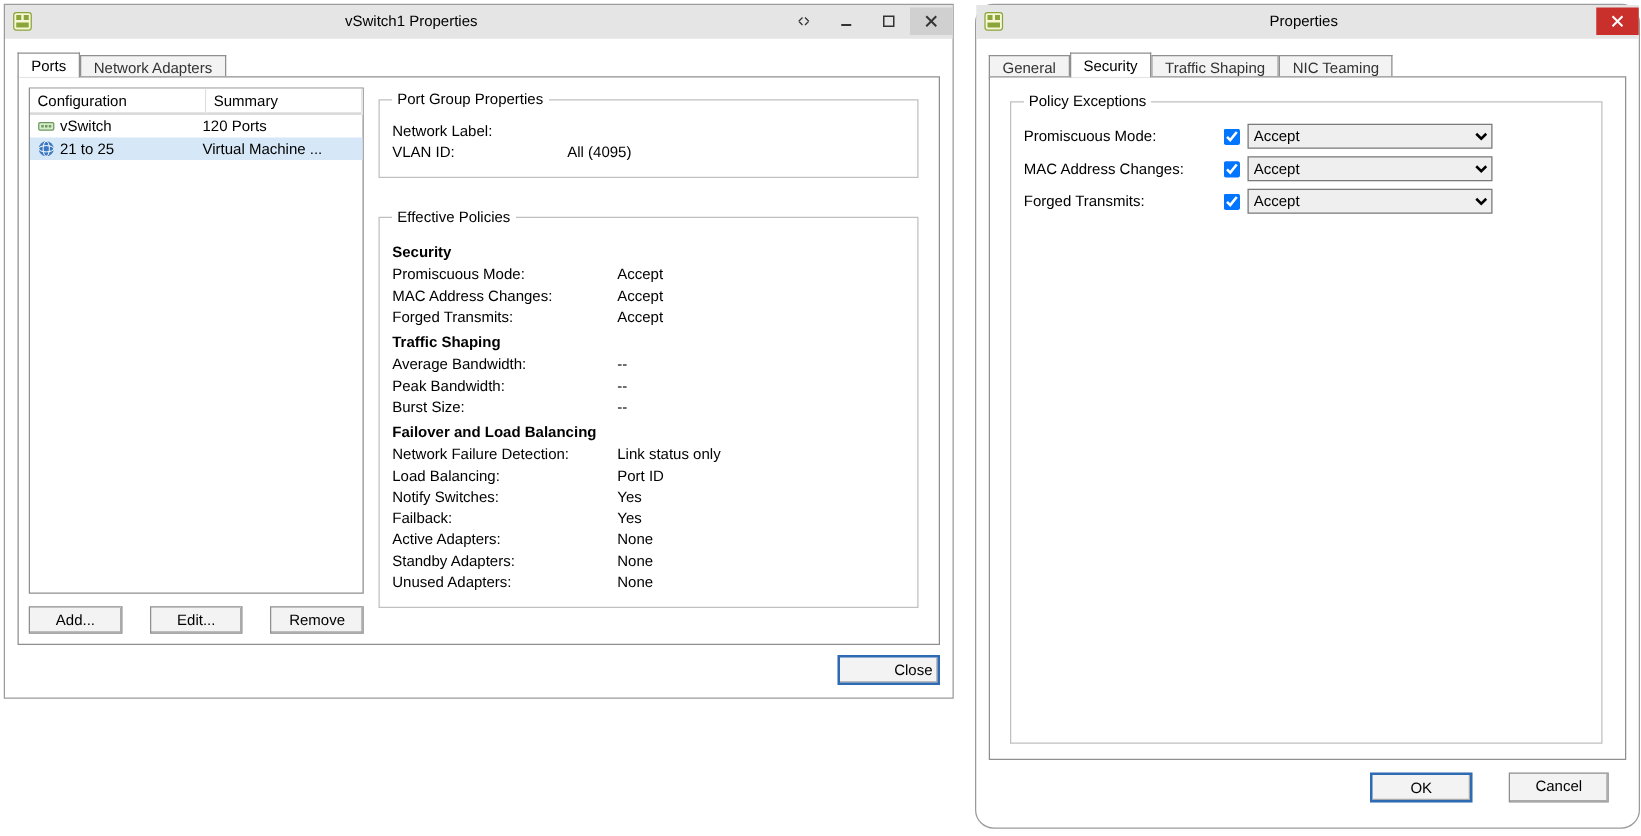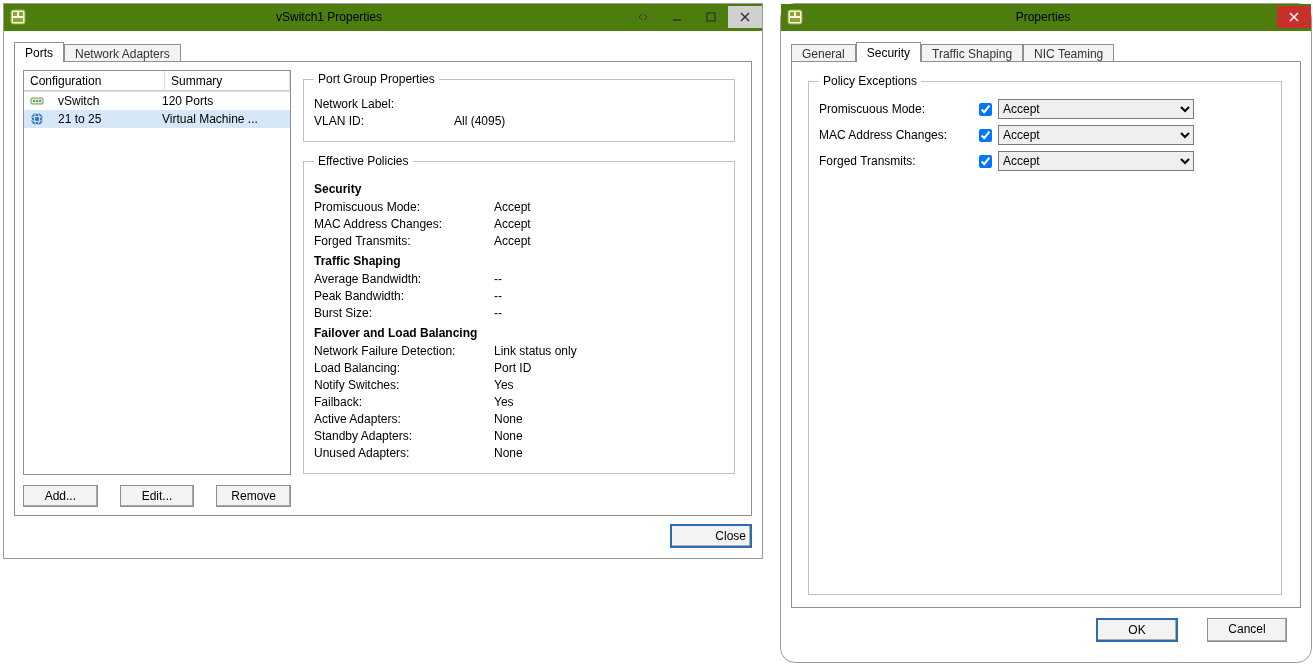--- a/index.html
+++ b/index.html
@@ -22,21 +22,21 @@
     display: flex;
     flex-direction: column;
   }
   #win1 { left: 3px;  top: 3px;   width: 758px; height: 554px; }
   #win2 { left: 780px; top: 3px;  width: 530px; height: 658px; border-radius: 15px; }
 
   .titlebar {
     height: 26px;
     display: flex;
     align-items: center;
-    background: #4d7c0f;
+    background: #e5e5e5;
     border-bottom: 1px solid transparent;
     flex: 0 0 auto;
   }
   .titlebar .app-icon {
     width: 16px; height: 16px;
     margin: 0 6px;
   }
   .titlebar .app-icon svg { display:block; }
   .titlebar .title {
     flex: 1;
@@ -122,21 +122,21 @@
     font-size: 12px;
     text-align:left;
     box-shadow: inset 0 -1px 0 #ccc;
   }
   .list-header .h1 { width: 128px; }
   .list-header .h2 { flex:1; }
   .row {
     display:flex; align-items:center; height:18px;
     padding-left: 4px;
   }
-  .row .c1 { width: 128px; display:flex; align-items:center; gap:14px; padding-left:2px;}
+  .row .c1 { width: 128px; display:flex; align-items:center; gap:4px; padding-left:2px;}
   .row .c2 { flex:1; padding-left:4px;}
   .row.sel { background: #d6e8f7; }
   .row .ricon { width:14px; height:14px; }
   .globe-icon circle{ fill:#3b78c2;}
   .btnrow { display:flex; justify-content:flex-start; gap: 0; }
   .btn {
     border: 1px solid #8f8f8f;
     background: #f3f3f3;
     padding: 3px 4px;
     width: 72px;
@@ -152,21 +152,21 @@
     position:relative;
     overflow: hidden;
   }
   .scrollpane {
     position:absolute; inset:0;
     overflow-y: scroll;
     padding-right: 4px;
   }
   fieldset.group {
     border: 1px solid #c0c0c0;
-    margin: 2px 4px 12px 2px;
+    margin: 2px 4px 24px 2px;
     padding: 8px 7px 10px 10px;
   }
   fieldset.group > legend {
     font-size: 12px;
     padding: 0 4px;
   }
   .kv { display:flex; margin: 3px 0; }
   .kv .k { width: 180px; }
   .kv .v { flex:1; }
   .kv.wide .k { width:140px; }

